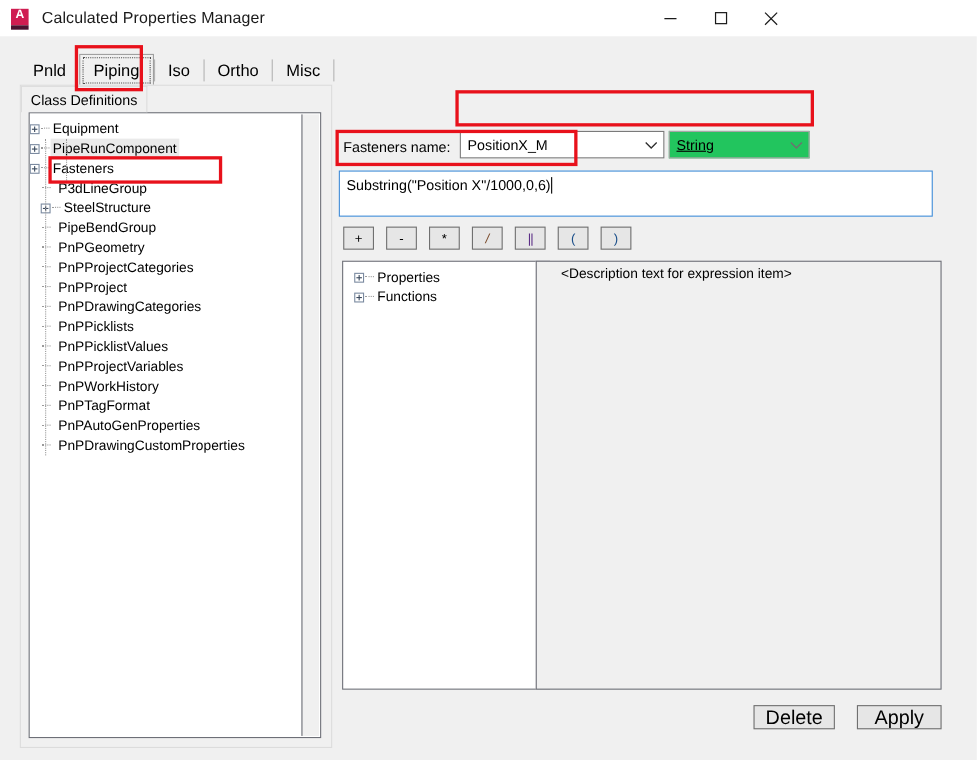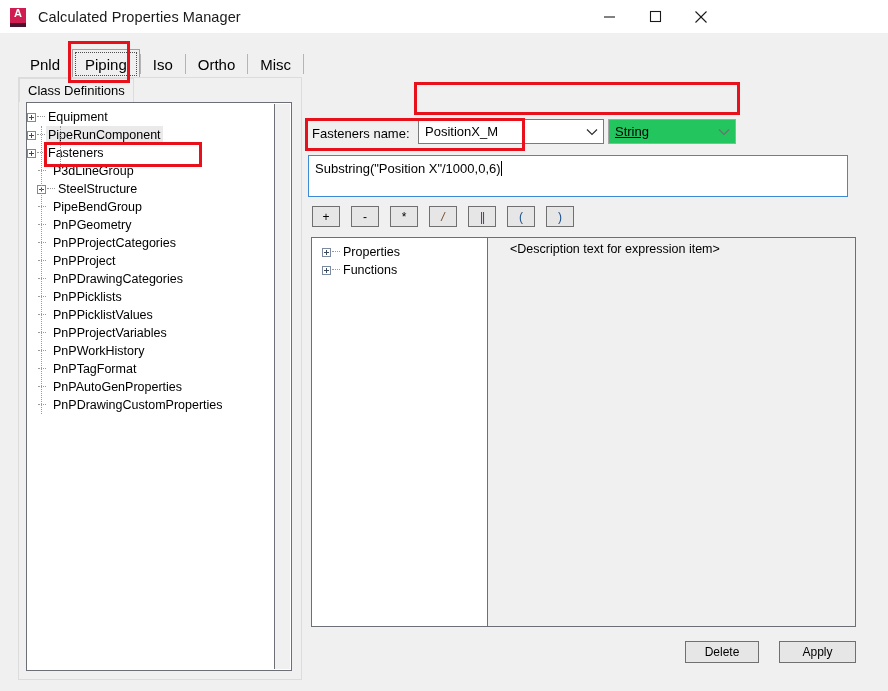--- a/index.html
+++ b/index.html
@@ -319,21 +319,21 @@
   }
 
   .btn {
     position: absolute;
     border: 1px solid #707070;
     background: #e6e6e6;
     box-sizing: border-box;
     display: flex;
     align-items: center;
     justify-content: center;
-    font-size: 12px;
+    font-size: 18px;
   }
   #btn-delete { left: 685px; top: 608px; width: 74px; height: 22px; }
   #btn-apply  { left: 779px; top: 608px; width: 77px; height: 22px; }
 </style>
 </head>
 <body>
 
 <div class="titlebar">
   <div class="app-icon">
     <div class="sq"></div>

